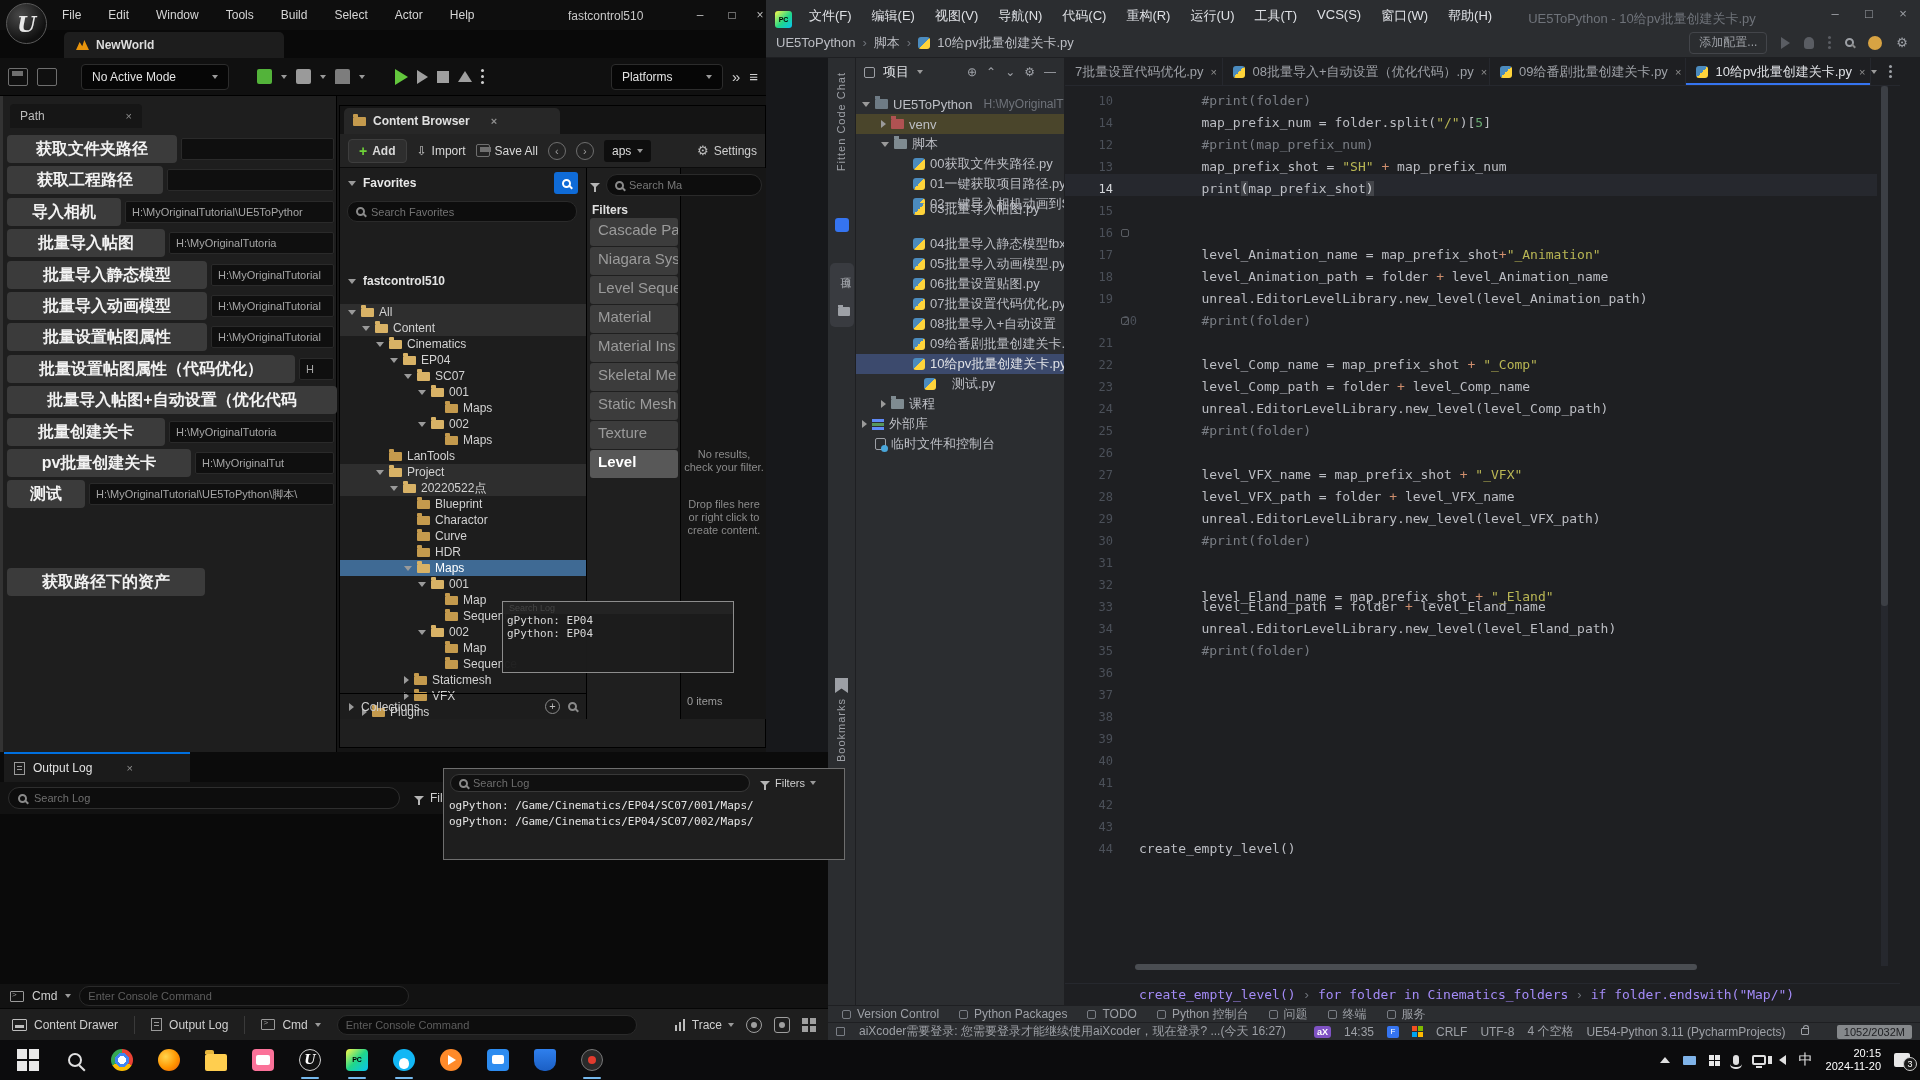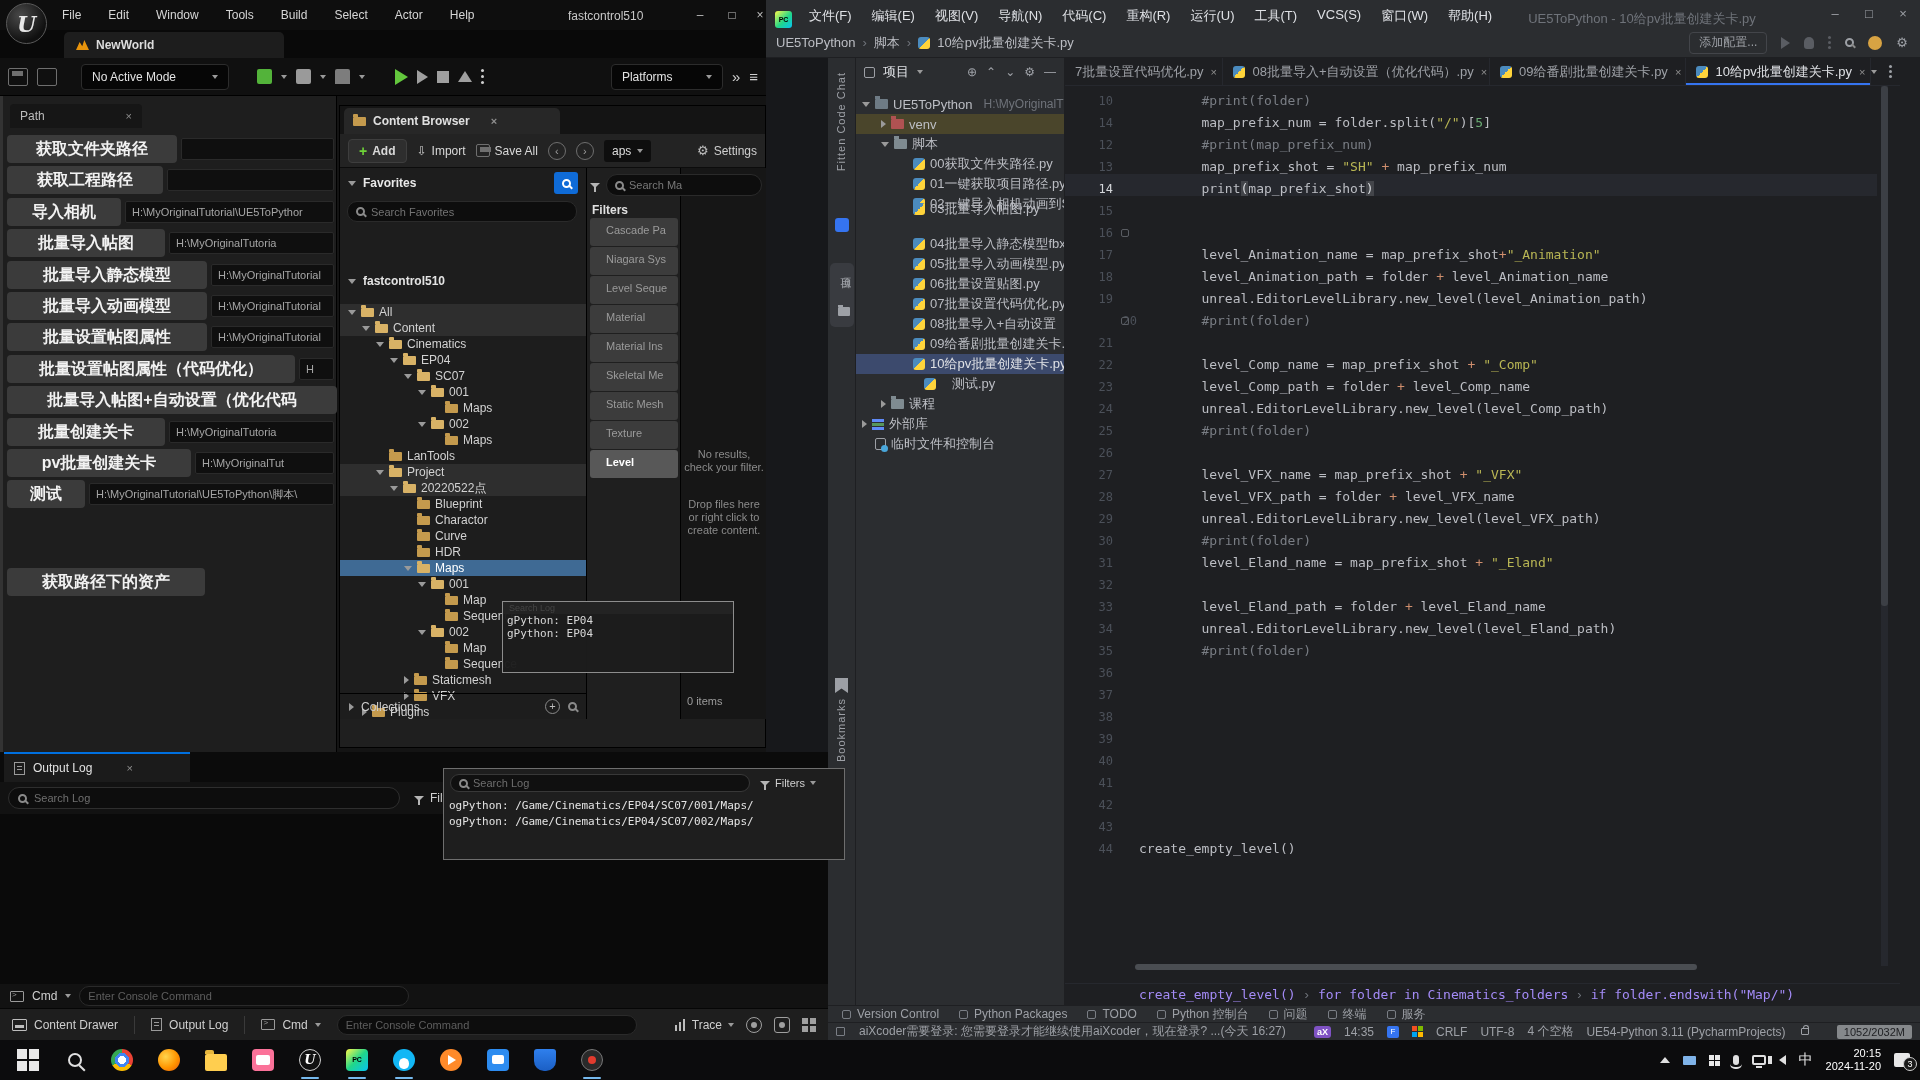--- a/index.html
+++ b/index.html
@@ -68,21 +68,21 @@
   #cb-tree .cbrow{position:absolute;left:0;width:246px;height:16px;display:flex;align-items:center;gap:5px;color:#d2d2d2;font-size:12px;white-space:nowrap}
   #cb-tree .cbrow.anc{background:#2e2e2e}
   #cb-tree .cbrow.sel{background:#3f6a94;color:#fff}
   #cb-collections{position:absolute;left:0;bottom:0;width:246px;height:26px;border-top:1px solid #000;display:flex;align-items:center;gap:7px;padding:0 9px;color:#cfcfcf;font-size:12px}
   .cplus{width:15px;height:15px;border:1px solid #8a8a8a;border-radius:50%;color:#bdbdbd;font-size:11px;line-height:13px;text-align:center;flex:none}
   #cb-div1{position:absolute;left:246px;top:62px;width:1px;height:551px;background:#000}
   #cb-div2{position:absolute;left:340px;top:62px;width:1px;height:551px;background:#000}
   #cb-searchrow{position:absolute;left:250px;top:68px;display:flex;align-items:center;gap:6px}
   #cb-assets-input{width:156px;height:22px;background:#0d0d0d;border:1px solid #2a2a2a;border-radius:11px;display:flex;align-items:center;gap:5px;padding:0 8px;color:#787878;font-size:11px}
   #cb-filters-label{position:absolute;left:252px;top:97px;color:#e0e0e0;font-size:12px;font-weight:bold}
-  .pill{position:absolute;left:250px;width:88px;height:28px;background:#3c3c3c;border-radius:3px;color:#9b9b9b;font-size:11px;line-height:24px;padding-left:16px;white-space:nowrap;overflow:hidden}
+  .pill{position:absolute;left:250px;width:88px;height:28px;background:#3c3c3c;border-radius:3px;color:#9b9b9b;font-size:15px;line-height:24px;padding-left:8px;white-space:nowrap;overflow:hidden}
   .pill.act{background:#585858;color:#fff;font-weight:bold}
   #cb-assetcol{position:absolute;left:341px;top:62px;width:86px;height:551px;background:#161616}
   .cb-hint{position:absolute;width:80px;left:3px;color:#8b8b8b;font-size:11px;text-align:center;line-height:13px}
   #cb-count{position:absolute;left:6px;bottom:12px;color:#9c9c9c;font-size:11px}
   
   #ue-log{left:0;top:752px;width:828px;height:256px;background:#121212;z-index:6}
   #log-tabstrip{position:absolute;left:0;top:0;width:100%;height:30px;background:#0b0b0b}
   #log-tab{position:absolute;left:4px;top:0;width:186px;height:30px;background:#1b1b1b;border-top:2px solid #0070e0;display:flex;align-items:center;gap:8px;padding:0 10px;color:#e2e2e2;font-size:12px}
   .doc{width:11px;height:13px;border:1px solid #9a9a9a;position:relative;flex:none}
   .doc:after{content:"";position:absolute;left:2px;top:3px;width:5px;height:1px;background:#9a9a9a;box-shadow:0 3px 0 #9a9a9a}
@@ -838,21 +838,21 @@
           <div class="cline" style="top: 268px; padding-left: 62.4px;"><span class="tk-d">level_Comp_name = map_prefix_shot</span><span class="tk-o"> + </span><span class="tk-s">"_Comp"</span></div>
           <div class="cline" style="top: 290px; padding-left: 62.4px;"><span class="tk-d">level_Comp_path = folder</span><span class="tk-o"> + </span><span class="tk-d">level_Comp_name</span></div>
           <div class="cline" style="top: 312px; padding-left: 62.4px;"><span class="tk-d">unreal.EditorLevelLibrary.new_level(level_Comp_path)</span></div>
           <div class="cline" style="top: 334px; padding-left: 62.4px;"><span class="tk-c">#print(folder)</span></div>
           <div class="cline" style="top: 356px; padding-left: 0px;"></div>
           <div class="cline" style="top: 378px; padding-left: 62.4px;"><span class="tk-d">level_VFX_name = map_prefix_shot</span><span class="tk-o"> + </span><span class="tk-s">"_VFX"</span></div>
           <div class="cline" style="top: 400px; padding-left: 62.4px;"><span class="tk-d">level_VFX_path = folder</span><span class="tk-o"> + </span><span class="tk-d">level_VFX_name</span></div>
           <div class="cline" style="top: 422px; padding-left: 62.4px;"><span class="tk-d">unreal.EditorLevelLibrary.new_level(level_VFX_path)</span></div>
           <div class="cline" style="top: 444px; padding-left: 62.4px;"><span class="tk-c">#print(folder)</span></div>
           <div class="cline" style="top: 466px; padding-left: 0px;"></div>
-          <div class="cline" style="top: 466px; padding-left: 62.4px;"><span class="tk-d">level_Eland_name = map_prefix_shot</span><span class="tk-o"> + </span><span class="tk-s">"_Eland"</span></div>
+          <div class="cline" style="top: 500px; padding-left: 62.4px;"><span class="tk-d">level_Eland_name = map_prefix_shot</span><span class="tk-o"> + </span><span class="tk-s">"_Eland"</span></div>
           <div class="cline" style="top: 510px; padding-left: 62.4px;"><span class="tk-d">level_Eland_path = folder</span><span class="tk-o"> + </span><span class="tk-d">level_Eland_name</span></div>
           <div class="cline" style="top: 532px; padding-left: 62.4px;"><span class="tk-d">unreal.EditorLevelLibrary.new_level(level_Eland_path)</span></div>
           <div class="cline" style="top: 554px; padding-left: 62.4px;"><span class="tk-c">#print(folder)</span></div>
           <div class="cline" style="top: 576px; padding-left: 0px;"></div>
           <div class="cline" style="top: 598px; padding-left: 0px;"></div>
           <div class="cline" style="top: 620px; padding-left: 0px;"></div>
           <div class="cline" style="top: 642px; padding-left: 0px;"></div>
           <div class="cline" style="top: 664px; padding-left: 0px;"></div>
           <div class="cline" style="top: 686px; padding-left: 0px;"></div>
           <div class="cline" style="top: 708px; padding-left: 0px;"></div>

